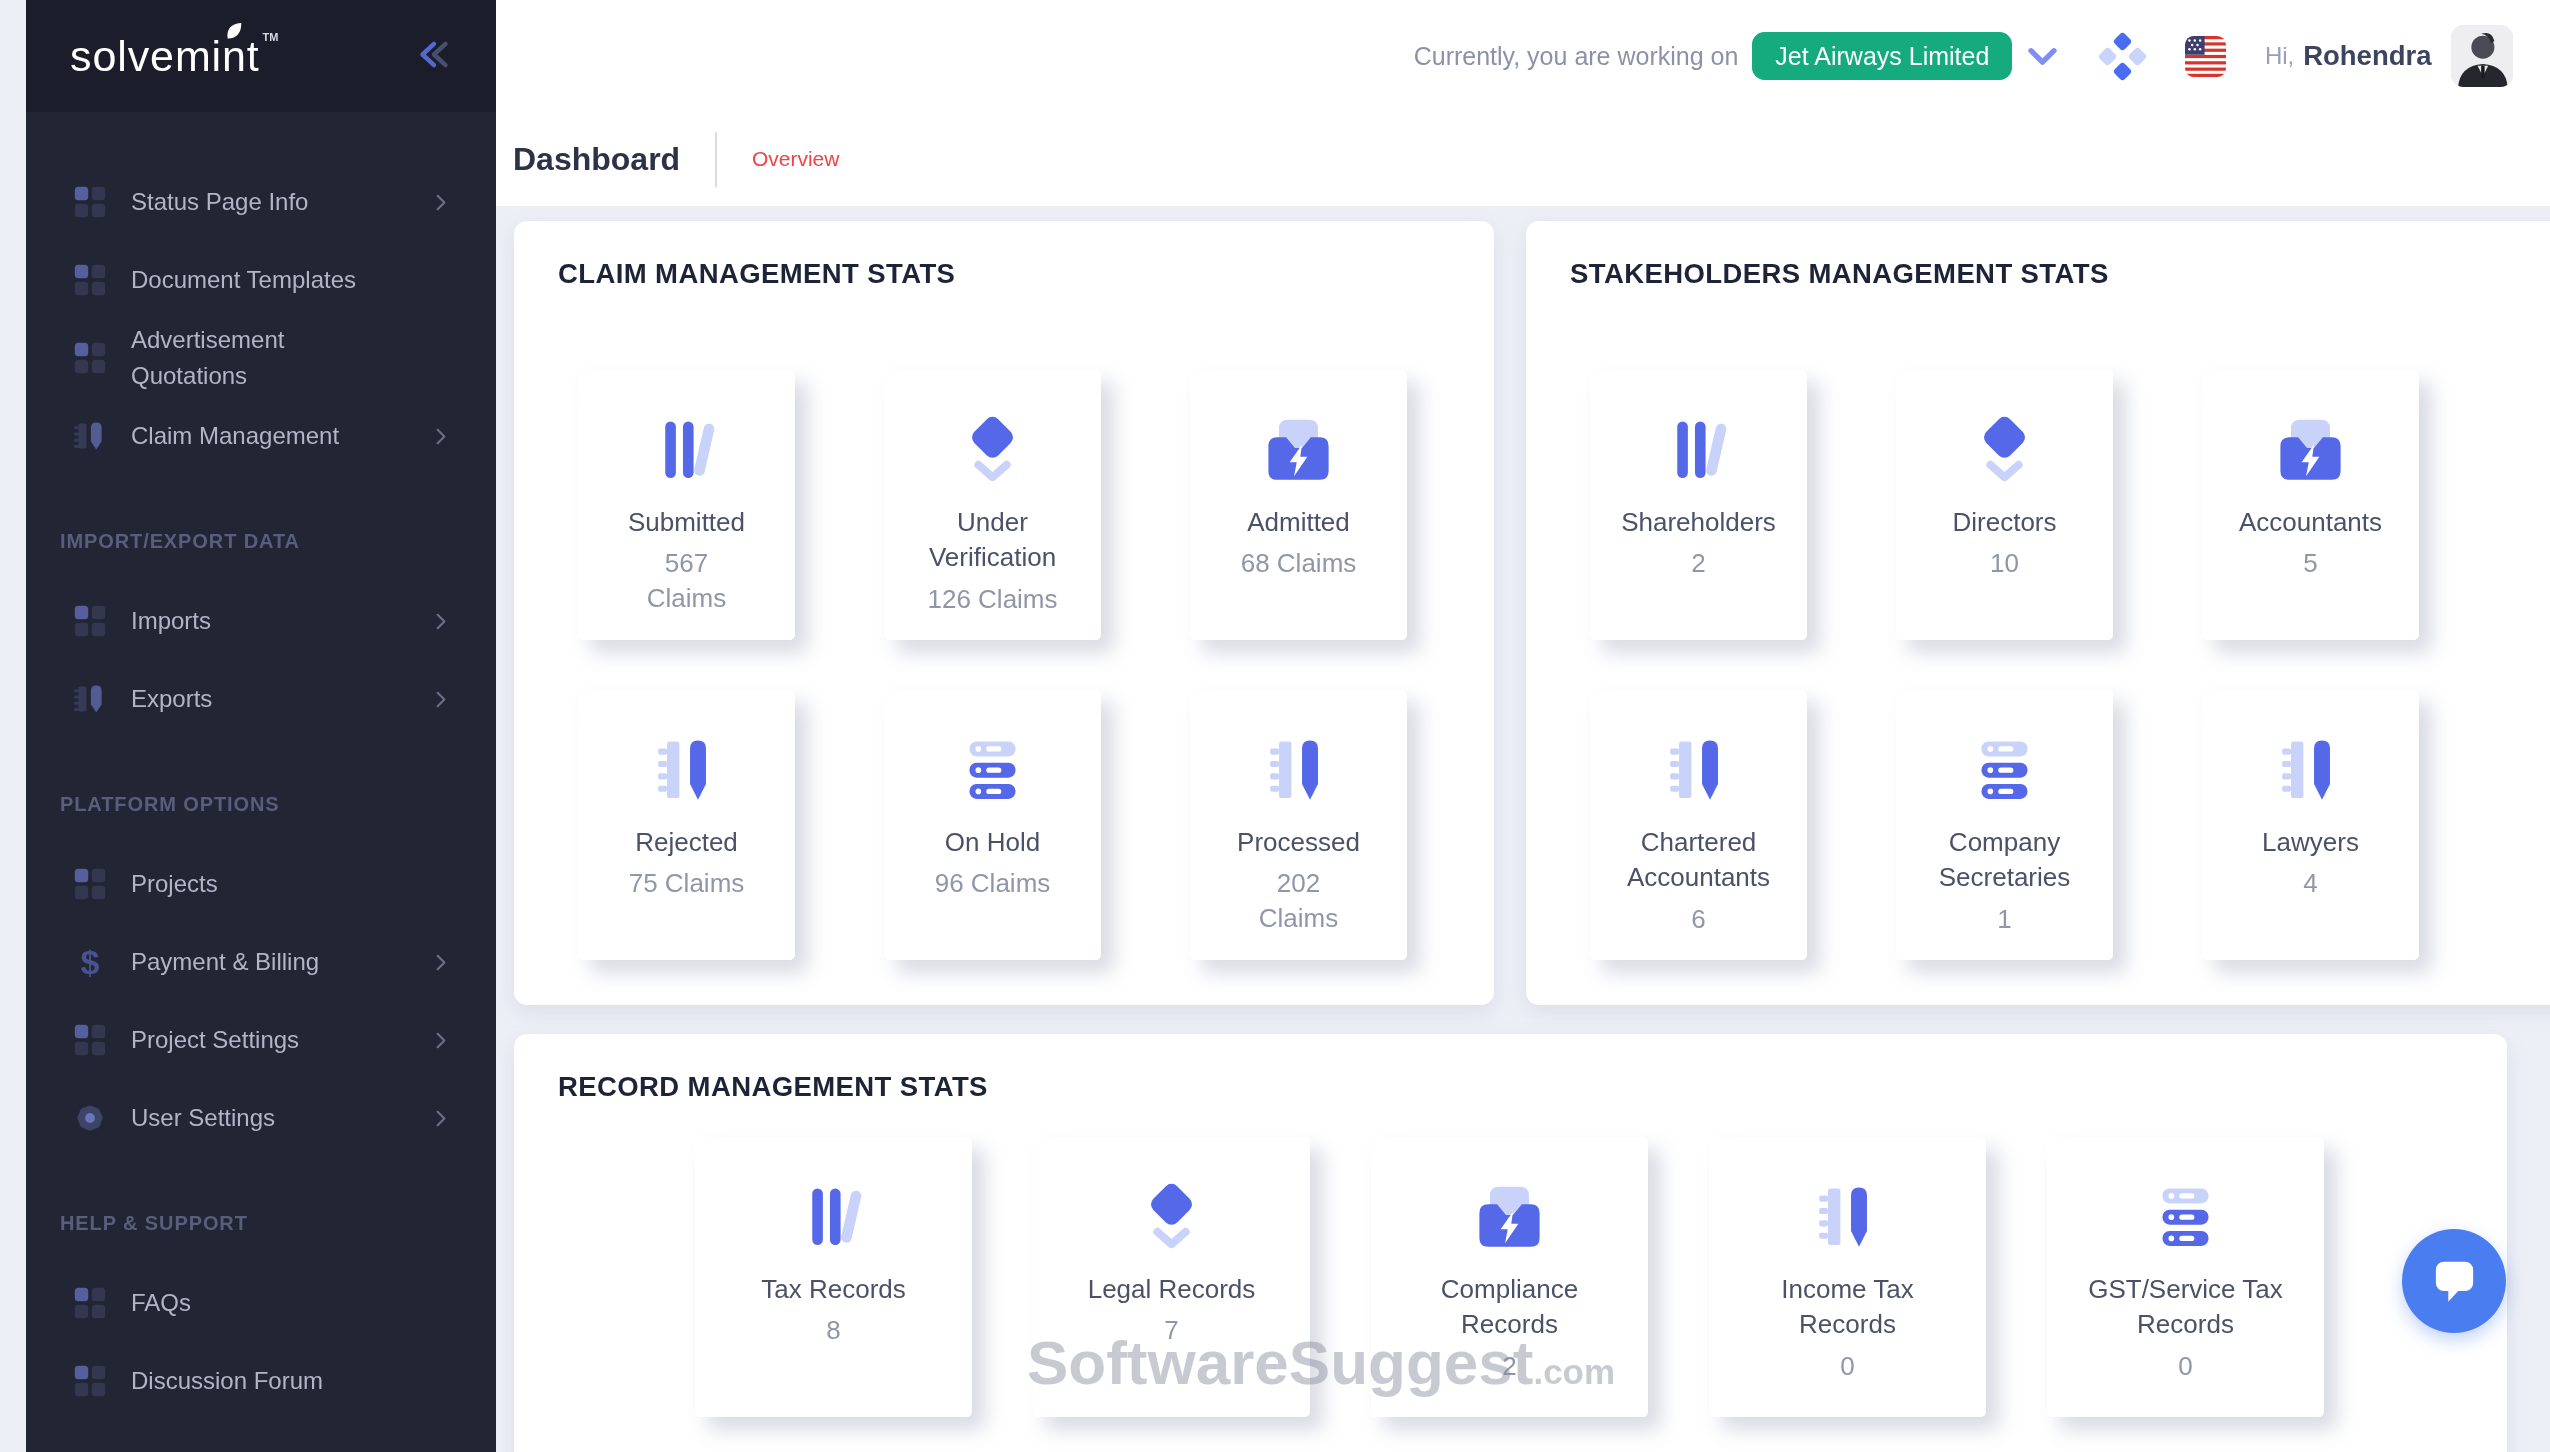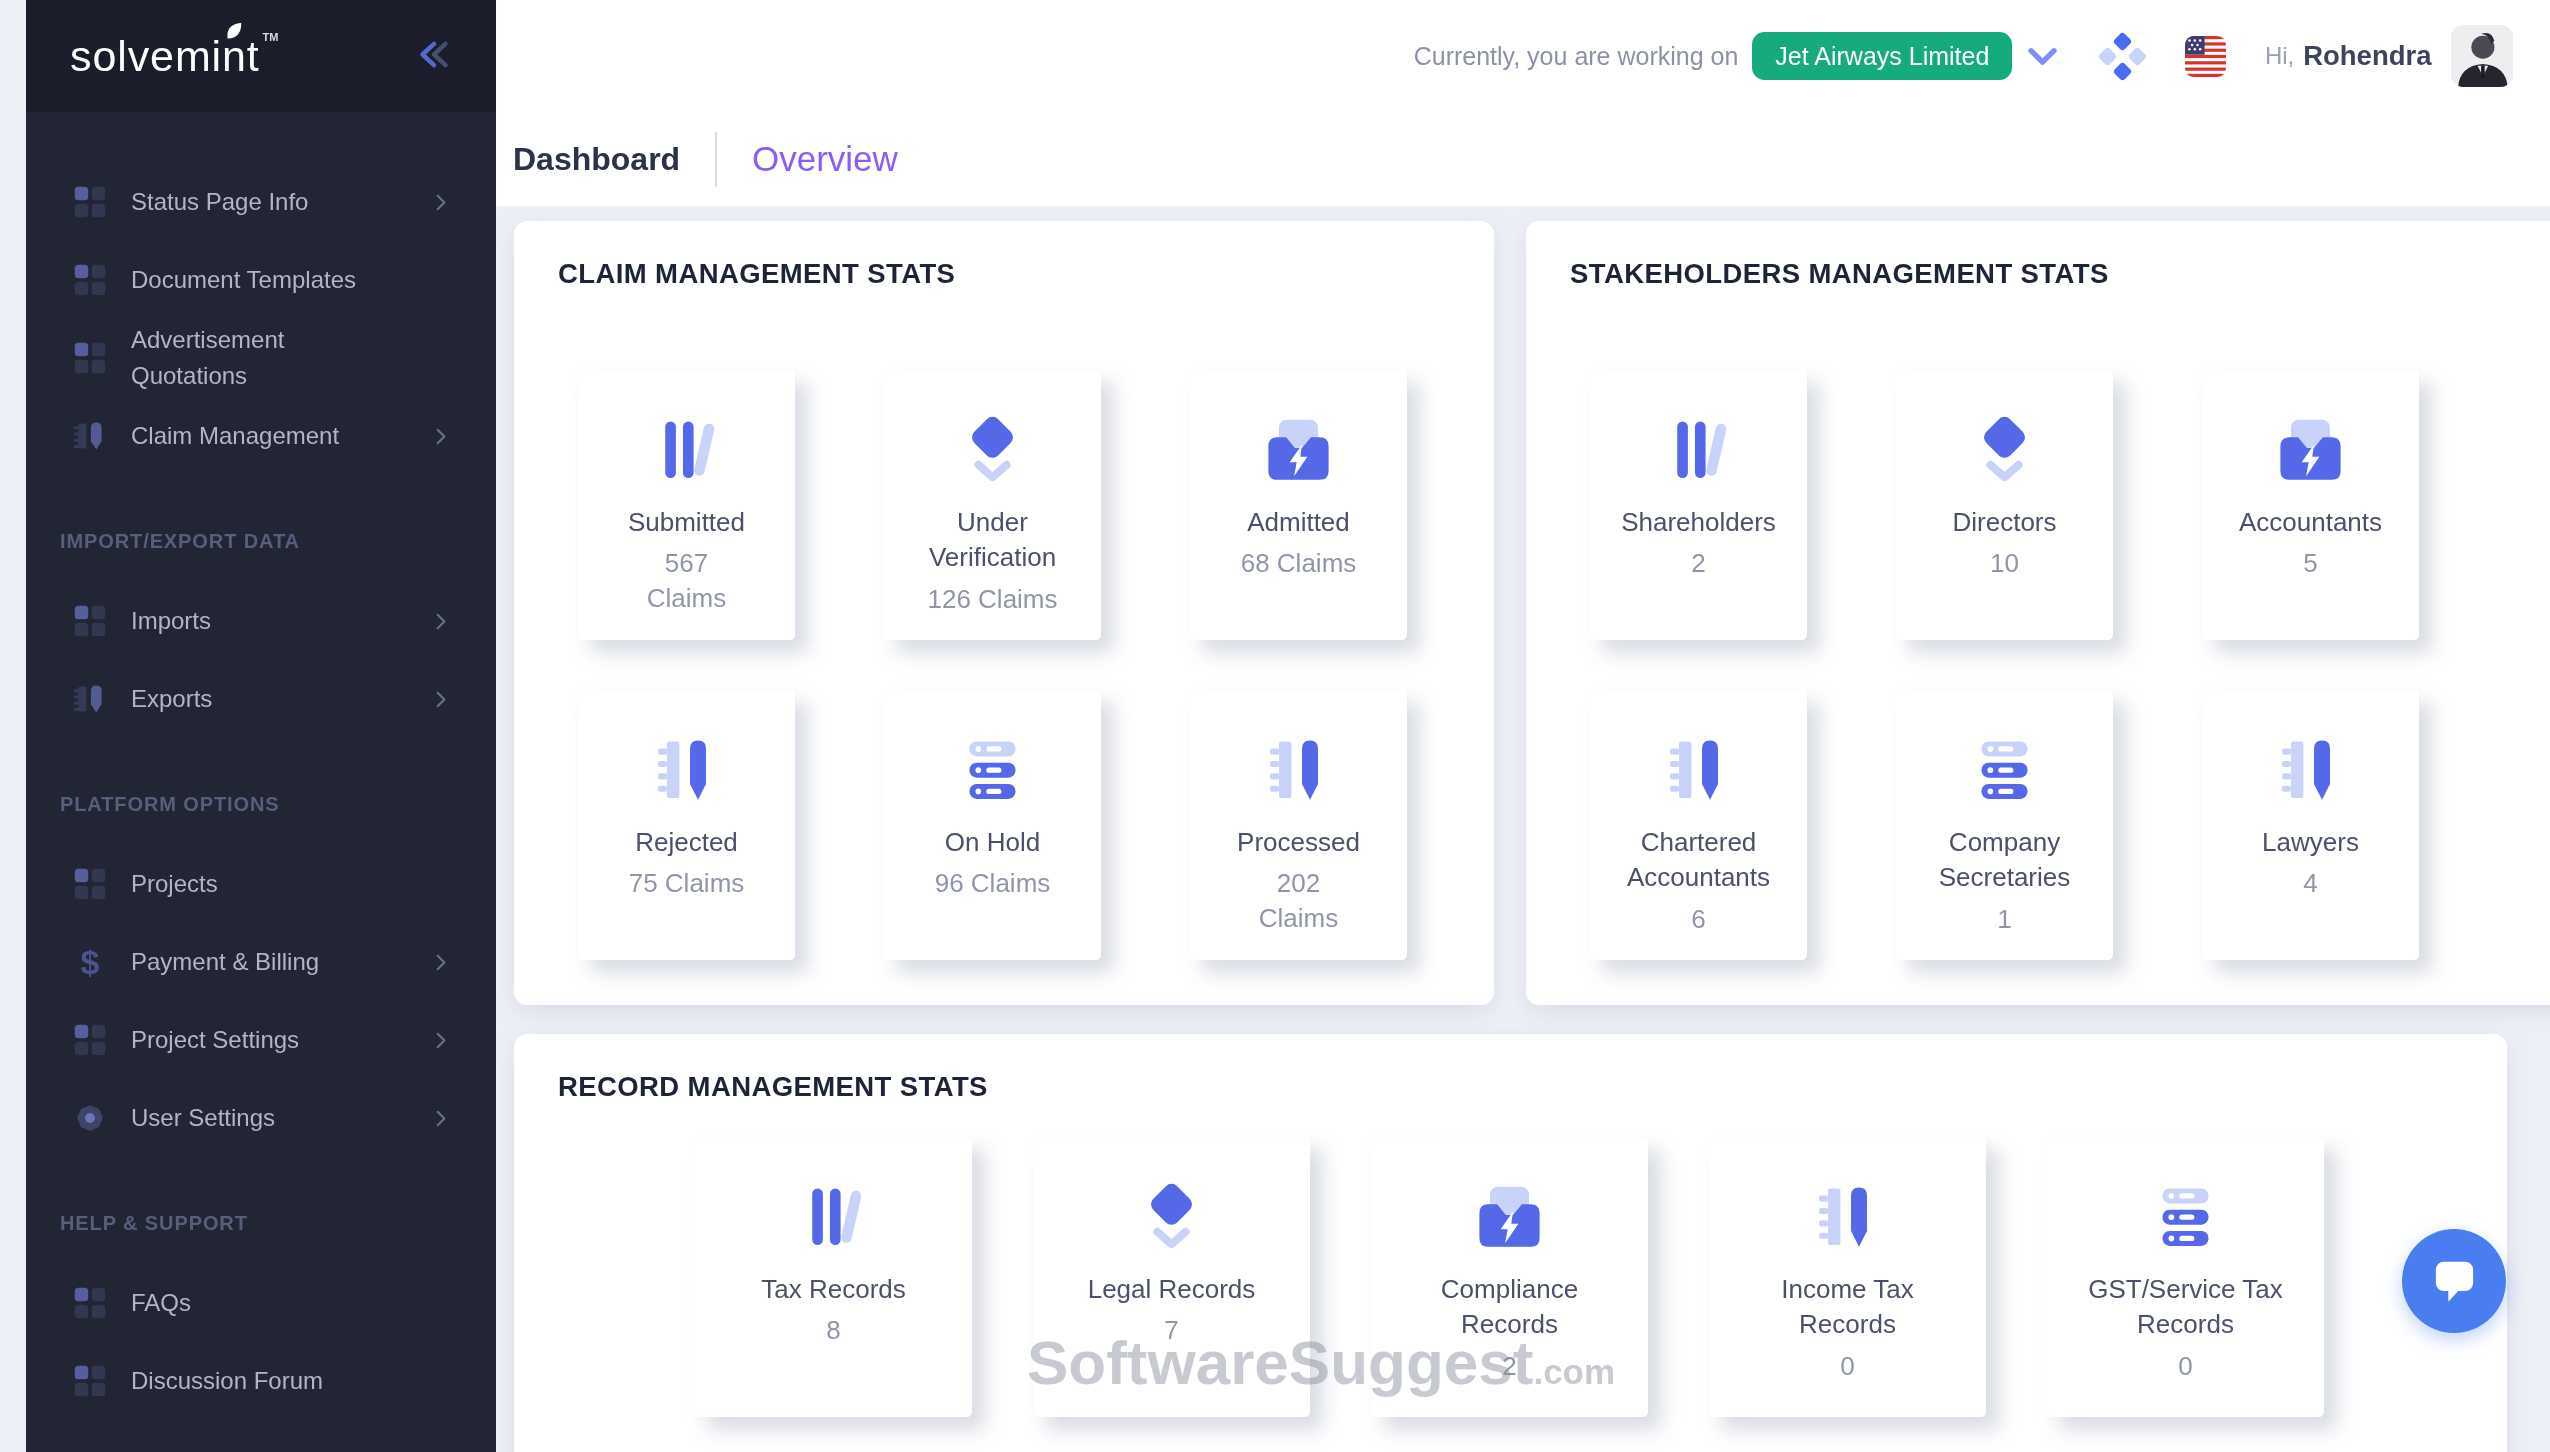--- a/index.html
+++ b/index.html
@@ -37,21 +37,21 @@
   .flag { margin-left:37px; display:flex; align-items:center; cursor:pointer; }
   .greeting { margin-left:39px; color:#9aa0b5; font-size:24px; }
   .username { margin-left:8.9px; color:#3d4460; font-size:27.5px; font-weight:700; }
   .avatar { margin-left:19.5px; width:62px; height:62px; border-radius:12.4px; overflow:hidden;
     background:#f0f0f2; cursor:pointer; }
 
   .tabbar { position:absolute; left:470px; top:112px; width:2102px; height:94px; background:#ffffff;
     display:flex; align-items:center; padding-left:43px; }
   .tab-active { color:#2c3248; font-size:32px; font-weight:600; cursor:pointer; }
   .tab-divider { width:1.8px; height:55px; background:#d9dbe6; margin:0 35px; }
-  .tab-inactive { color:#8b5cf6; font-size:35px; cursor:pointer; }
+  .tab-inactive { color:#ef4444; font-size:21px; cursor:pointer; }
 
   
   .card { position:absolute; background:#ffffff; border-radius:13px;
     box-shadow:0 7px 19.5px rgba(145,152,178,0.18); }
   .card1 { left:514px; top:221px; width:980px; height:784px; }
   .card2 { left:1526px; top:221px; width:1184px; height:784px; }
   .card3 { left:514px; top:1034px; width:1993px; height:478px; }
   .card-title { margin:37px 0 0 44px; color:#1e2438; font-size:27.5px; font-weight:700; letter-spacing:0.4px; }
   .tiles { display:grid; }
   .cols3 .tiles { margin:80px 0 0 64px; grid-template-columns:repeat(3,217px); column-gap:89px; row-gap:50px; }

